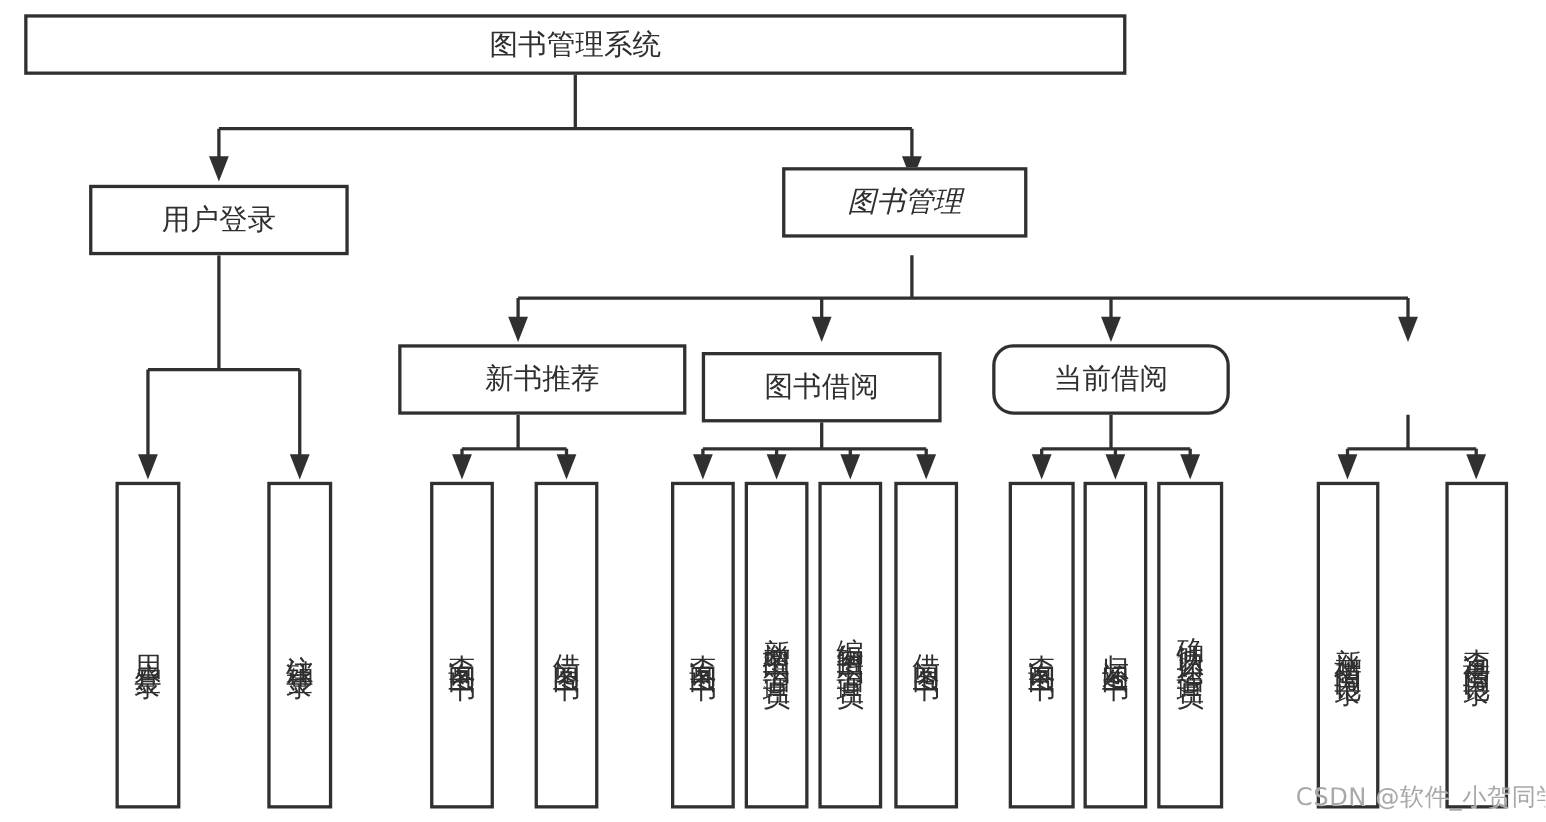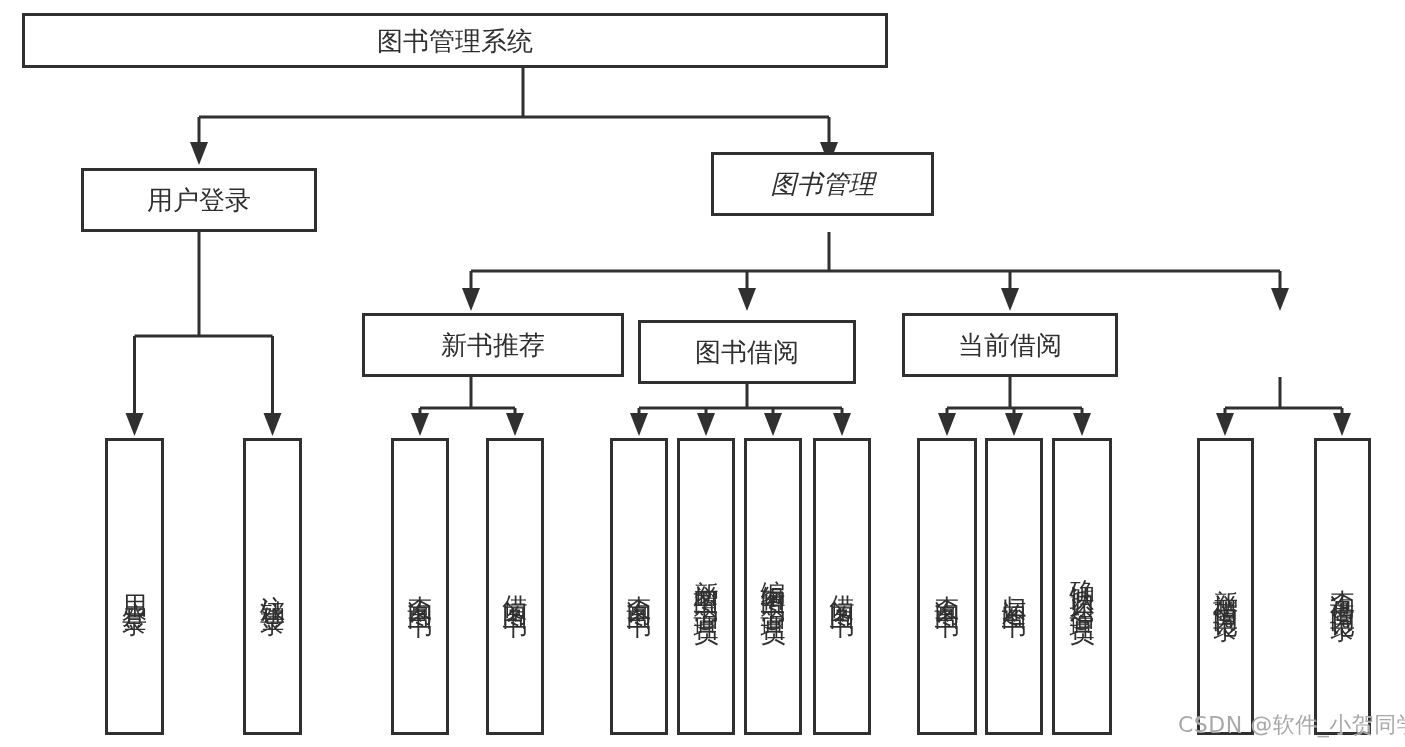--- a/index.html
+++ b/index.html
@@ -84,38 +84,38 @@
     <path class="ln" d="M1010 377 V408 M947 408 H1082 M947 408 V414 M1014 408 V414 M1082 408 V414"></path>
     <path class="arrow" d="M938 413 h18 l-9 23 z"></path>
     <path class="arrow" d="M1005 413 h18 l-9 23 z"></path>
     <path class="arrow" d="M1073 413 h18 l-9 23 z"></path>
 
     <path class="ln" d="M1280 377 V408 M1225 408 H1342 M1225 408 V414 M1342 408 V414"></path>
     <path class="arrow" d="M1216 413 h18 l-9 23 z"></path>
     <path class="arrow" d="M1333 413 h18 l-9 23 z"></path>
   </svg>
 
-  <div class="node root" style="left:22px;top:13px;width:866px;height:55px;">
+  <div class="node root" style="left:22px;top:13px;width:1002px;height:55px;">
     <span class="lbl">图书管理系统</span>
   </div>
 
   <div class="node" style="left:81px;top:168px;width:236px;height:64px;">
     <span class="lbl">用户登录</span>
   </div>
   <div class="node" style="left:711px;top:152px;width:223px;height:64px;font-style:italic;">
     <span class="lbl">图书管理</span>
   </div>
 
   <div class="node" style="left:362px;top:313px;width:262px;height:64px;">
     <span class="lbl">新书推荐</span>
   </div>
   <div class="node" style="left:638px;top:320px;width:218px;height:64px;">
     <span class="lbl">图书借阅</span>
   </div>
-  <div class="node" style="left:902px;top:313px;width:216px;height:64px;">
+  <div class="node" style="left:902px;top:313px;width:216px;height:64px;border-radius:19px;">
     <span class="lbl">当前借阅</span>
   </div>
 
   <div class="node leaf" style="left:105px;top:438px;width:59px;height:297px;">
     <span class="lbl">用户登录</span>
   </div>
   <div class="node leaf" style="left:243px;top:438px;width:59px;height:297px;">
     <span class="lbl">注销登录</span>
   </div>
   <div class="node leaf" style="left:391px;top:438px;width:58px;height:297px;">

